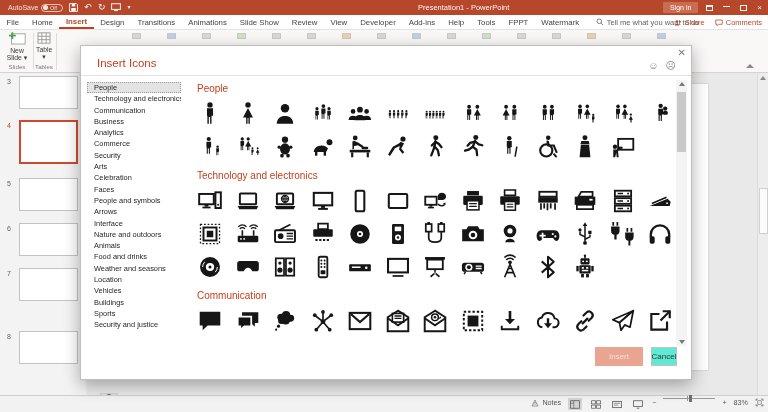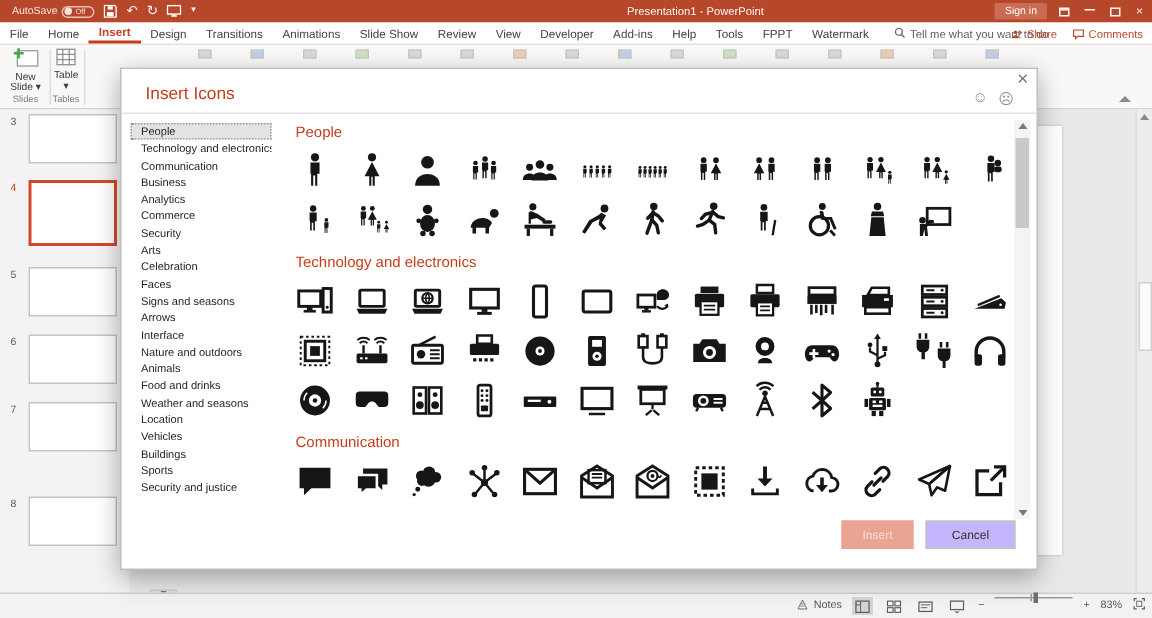--- a/index.html
+++ b/index.html
@@ -71,21 +71,21 @@
   .icon-row{display:flex;gap:11.5px;margin-bottom:7px}
   .ic{width:26px;height:26px}
   .ic svg{width:100%;height:100%;fill:#161616}
   #dlg-scroll{position:absolute;right:4px;top:34px;width:11px;height:266px;background:#f4f4f4}
   #dlg-scroll .up{margin:2px auto;width:0;height:0;border-left:3px solid transparent;border-right:3px solid transparent;border-bottom:4px solid #787878}
   #dlg-scroll .dn{position:absolute;bottom:2px;left:2.5px;width:0;height:0;border-left:3px solid transparent;border-right:3px solid transparent;border-top:4px solid #787878}
   #dlg-thumb{position:absolute;left:1px;top:12px;width:9px;height:60px;background:#c9c9c9}
   #dlg-footer{position:absolute;right:14px;bottom:13px;display:flex;gap:8px}
   .btn{height:19px;font-size:8px;display:flex;align-items:center;justify-content:center;font-family:"Liberation Sans",sans-serif}
   #btn-insert{width:48px;background:#e9a492;color:#f8ded6;border:1px solid #e9a492}
-  #btn-cancel{width:60px;background:#c4b5fd;color:#333;border:1px solid #c2c2c2}
+  #btn-cancel{width:26px;background:#5eead4;color:#333;border:1px solid #c2c2c2}
   .tinysvg svg{display:block}
 </style>
 </head>
 <body>
 
 <svg width="0" height="0" style="position:absolute">
 <defs>
 <g id="pm">
         <circle cx="12" cy="3.6" r="2.5"></circle>
         <path d="M9.2 6.8h5.6v6.9h-1.4V21h-1.3v-6.2h-1.2V21h-1.3v-7.3H9.2z"></path>
@@ -774,21 +774,21 @@
       <div class="cat sel">People</div>
       <div class="cat">Technology and electronics</div>
       <div class="cat">Communication</div>
       <div class="cat">Business</div>
       <div class="cat">Analytics</div>
       <div class="cat">Commerce</div>
       <div class="cat">Security</div>
       <div class="cat">Arts</div>
       <div class="cat">Celebration</div>
       <div class="cat">Faces</div>
-      <div class="cat">Signs and seasons</div>
+      <div class="cat">People and symbols</div>
       <div class="cat">Arrows</div>
       <div class="cat">Interface</div>
       <div class="cat">Nature and outdoors</div>
       <div class="cat">Animals</div>
       <div class="cat">Food and drinks</div>
       <div class="cat">Weather and seasons</div>
       <div class="cat">Location</div>
       <div class="cat">Vehicles</div>
       <div class="cat">Buildings</div>
       <div class="cat">Sports</div>

